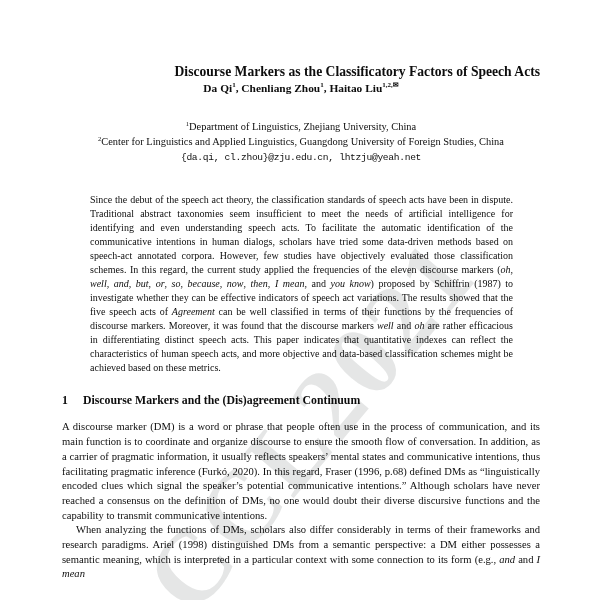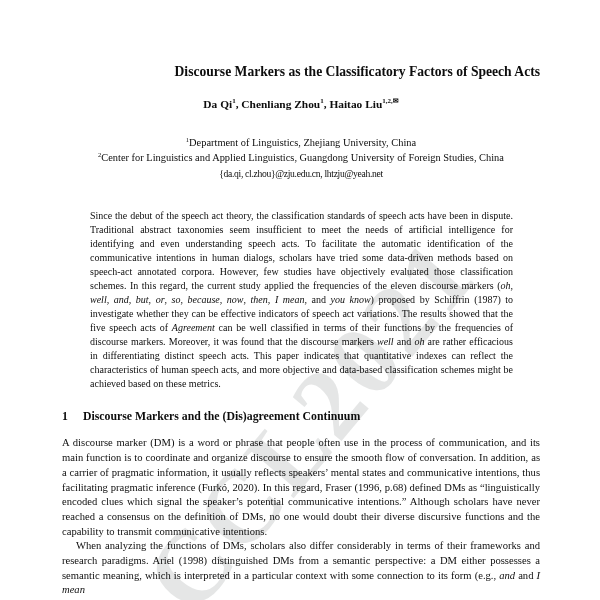--- a/index.html
+++ b/index.html
@@ -33,37 +33,36 @@
     z-index: 1;
     padding: 64px 60px 0 62px;
   }
   .title {
     font-size: 13.6px;
     font-weight: bold;
     text-align: right;
     line-height: 1.25;
   }
   .authors {
-    margin-top: 16px;
     text-align: center;
     font-size: 11.4px;
     font-weight: bold;
   }
   .authors sup { font-size: 7px; font-weight: bold; }
   .affiliations {
     margin-top: 25px;
     text-align: center;
     font-size: 10.4px;
     line-height: 1.45;
   }
   .affiliations sup { font-size: 6.5px; }
   .emails {
     margin-top: 2px;
     text-align: center;
-    font-family: Liberation Serif, serif;
+    font-family: Liberation Mono, monospace;
     font-size: 9.6px;
     letter-spacing: -0.3px;
   }
   .abstract-heading {
     margin-top: 29px;
     text-align: center;
     font-size: 11.5px;
     font-weight: bold;
   }
   .abstract {

